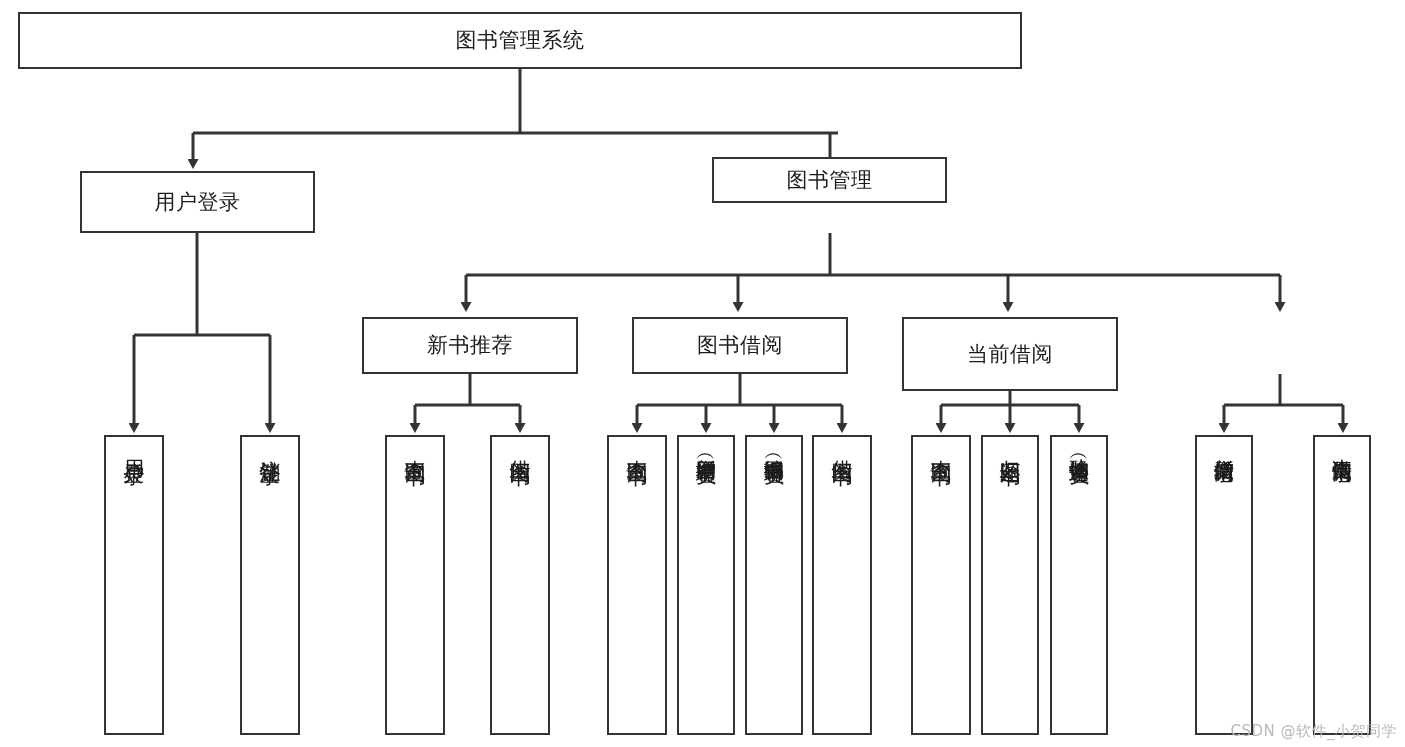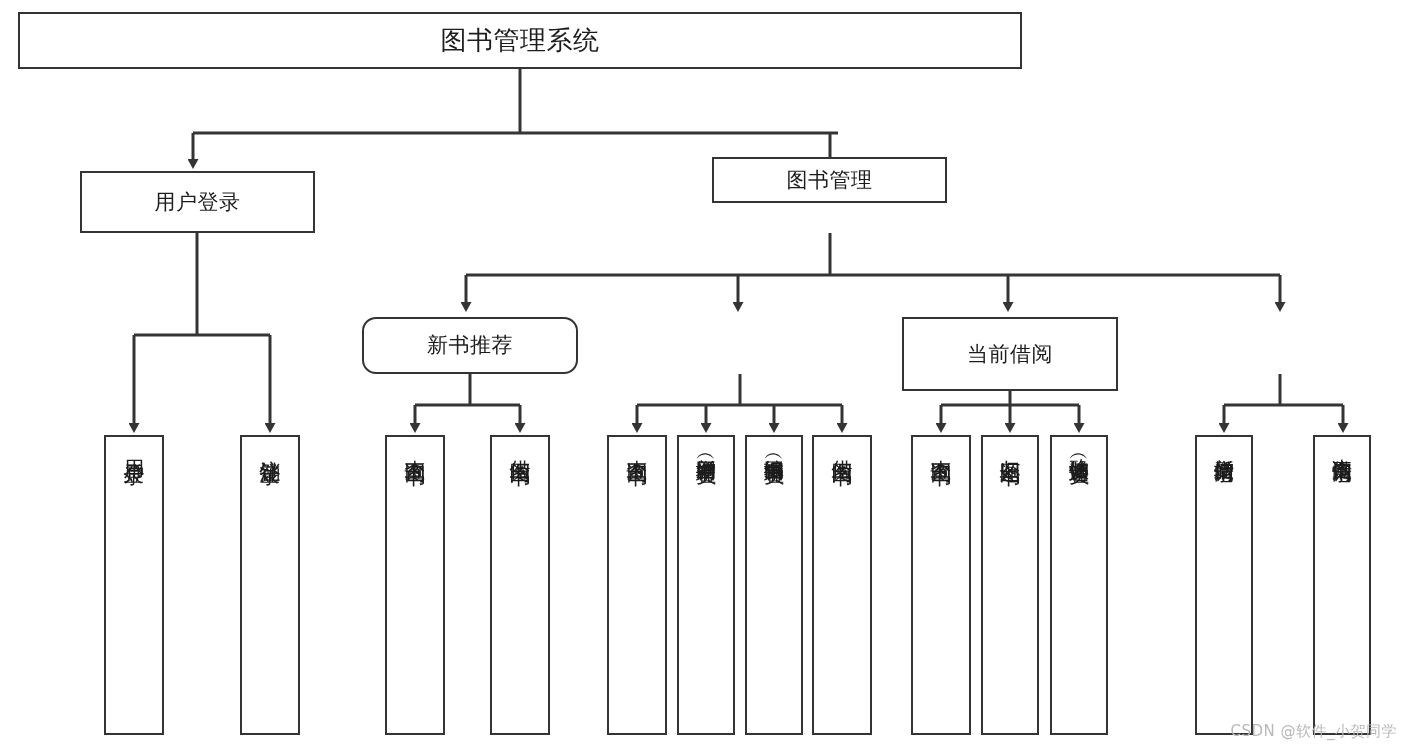--- a/index.html
+++ b/index.html
@@ -40,21 +40,21 @@
     text-align: center;
     line-height: 1.18;
     letter-spacing: 0.5px;
     white-space: nowrap;
   }
   
   .node.horiz .node-label {
     font-size: 21px;
   }
   .node.root .node-label {
-    font-size: 26px;
+    font-size: 21px;
   }
   
   .node.vert {
     align-items: flex-start;
     justify-content: center;
     padding-top: 6px;
   }
   .node.vert .node-label {
     writing-mode: vertical-rl;
     text-orientation: upright;
@@ -137,24 +137,27 @@
   </div>
 
   <div class="node horiz" style="left:80px; top:171px; width:235px; height:62px;">
     <span class="node-label">用户登录</span>
   </div>
 
   <div class="node horiz" style="left:712px; top:157px; width:235px; height:46px;">
     <span class="node-label">图书管理</span>
   </div>
 
-  <div class="node horiz" style="left:362px; top:317px; width:216px; height:57px;border-radius:14px;">
+  <div class="node horiz" style="left:362px; top:317px; width:216px; height:57px;">
     <span class="node-label">新书推荐</span>
   </div>
 
+  <div class="node horiz" style="left:632px; top:317px; width:216px; height:57px;">
+    <span class="node-label">图书借阅</span>
+  </div>
 
   <div class="node horiz" style="left:902px; top:317px; width:216px; height:74px;">
     <span class="node-label">当前借阅</span>
   </div>
 
 
   <div class="node vert" style="left:104px; top:435px; width:60px; height:300px;">
     <span class="node-label">用户登录</span>
   </div>
 

